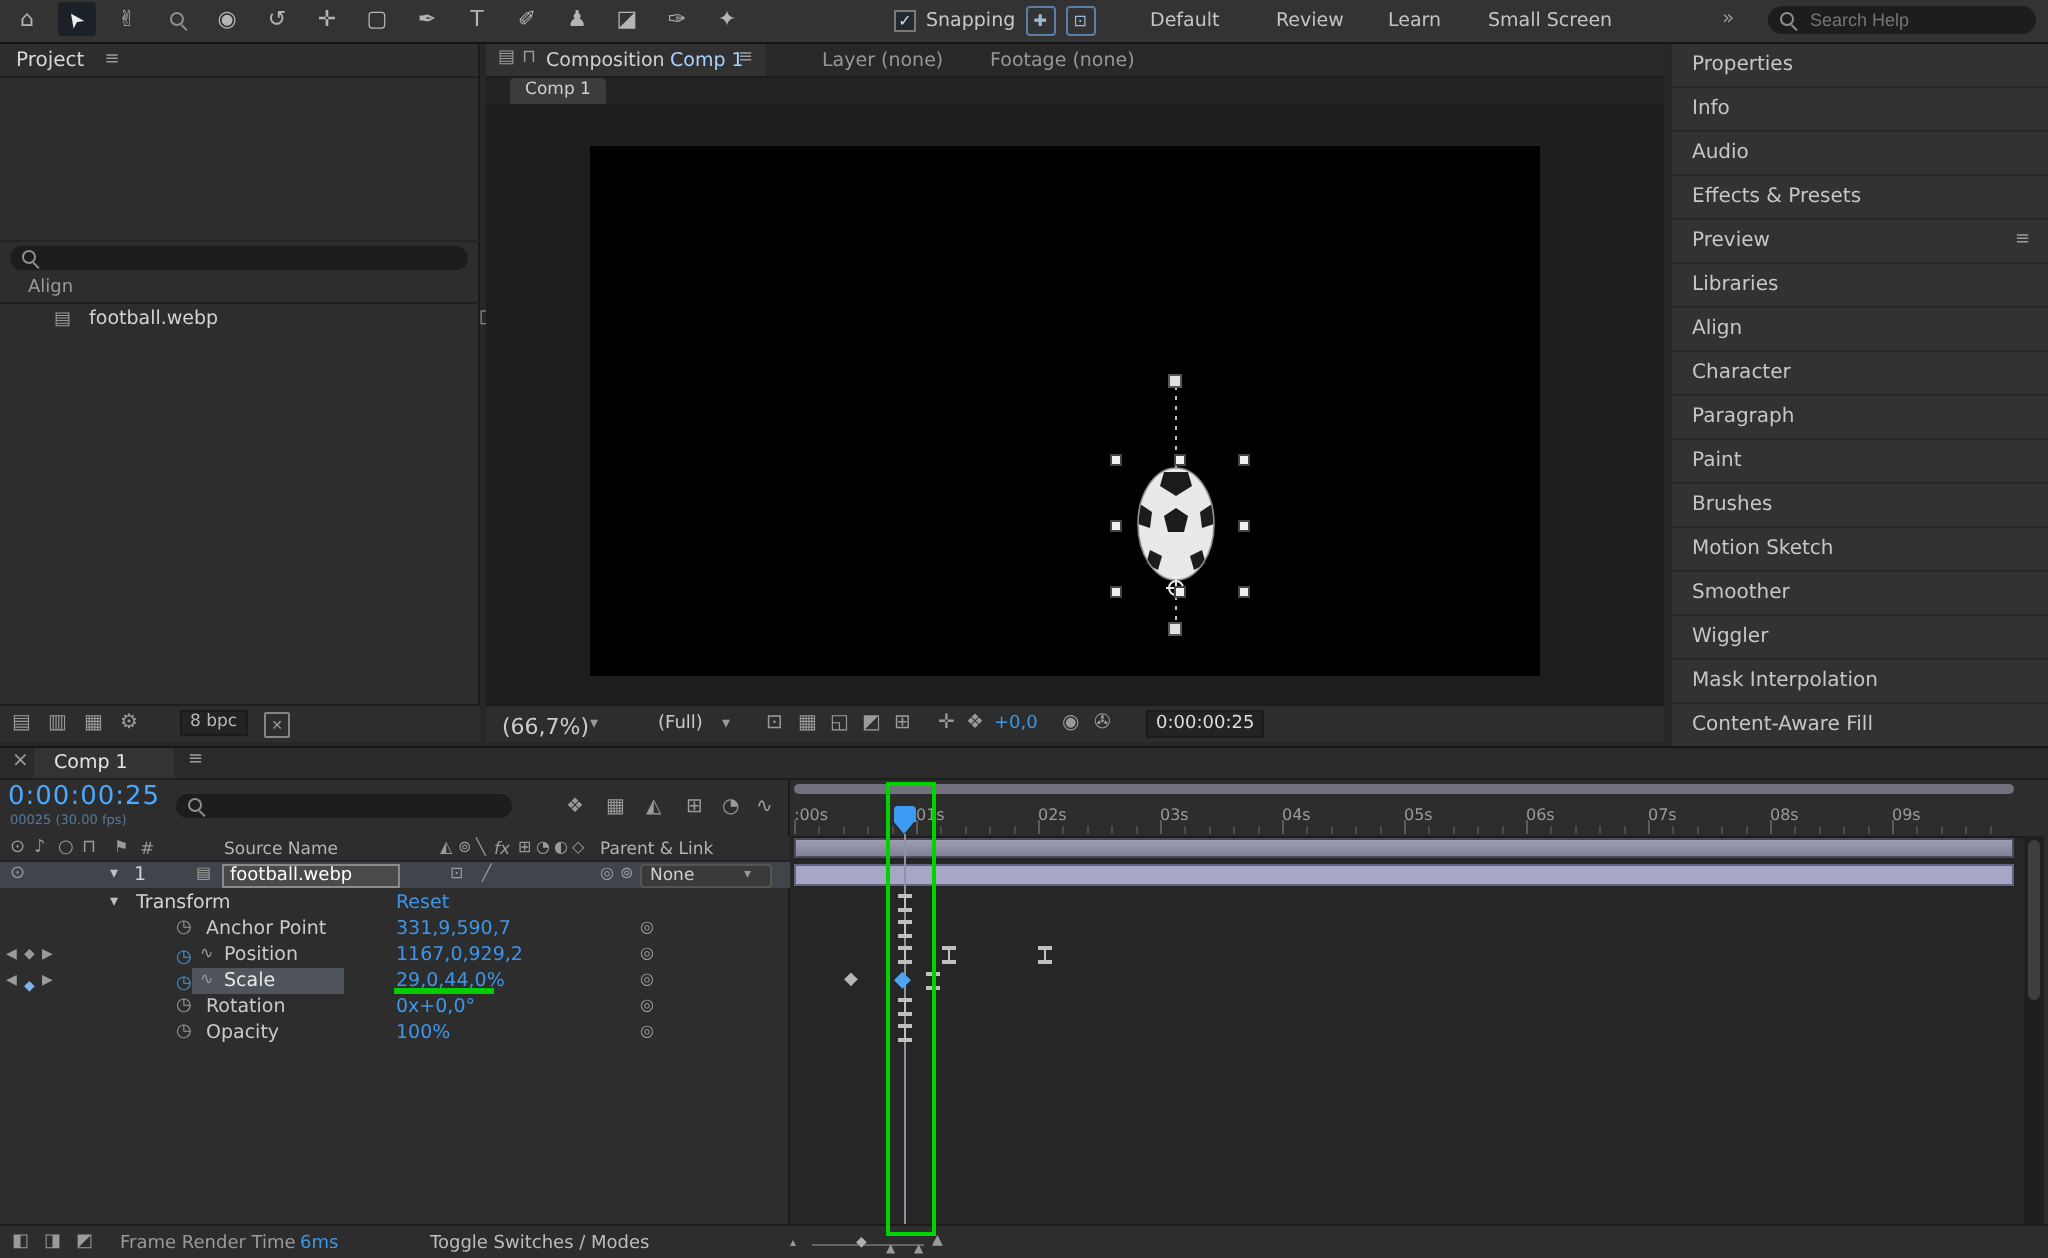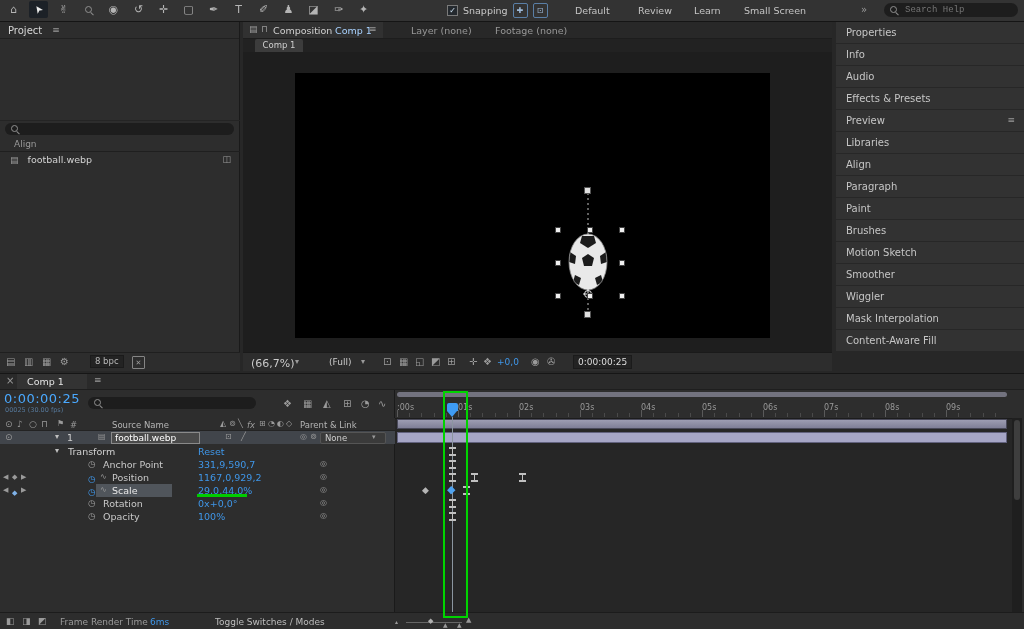--- a/index.html
+++ b/index.html
@@ -11,25 +11,25 @@
   .tools{position:absolute;left:4px;top:1px;display:flex;align-items:center;gap:6px}
   .tool{width:19px;height:17px;display:flex;align-items:center;justify-content:center;color:#b4b4b4;font-size:11px}
   .tool.active{background:#1c2127;border-radius:2px;color:#ececec}
   .ws{top:5px;font-size:9.5px;color:#c4c4c4}
   .chk{width:9px;height:9px;border:1px solid #7a7a7a;background:#24292e;font-size:8px;color:#cfe2f3;line-height:9px;text-align:center}
   .snapbox{width:13px;height:13px;border:1px solid #5a7fa6;display:flex;align-items:center;justify-content:center;color:#9db8d6;font-size:8px;border-radius:2px}
   .mag{position:relative;display:inline-block;width:10px;height:10px;flex:0 0 auto}
   .mag::before{content:"";position:absolute;left:1px;top:1px;width:5px;height:5px;border:1px solid #8f8f8f;border-radius:50%}
   .mag::after{content:"";position:absolute;left:7px;top:7px;width:4px;height:1px;background:#8f8f8f;transform:rotate(45deg);transform-origin:0 0}
   .searchwell{background:#1d1d1d;border-radius:7px;display:flex;align-items:center;gap:4px;padding-left:5px;box-sizing:border-box}
-  .searchwell input{flex:1;background:transparent;border:none;outline:none;color:#bbb;font-size:9px;font-family:Liberation Mono, monospace;min-width:0;height:100%}
+  .searchwell input{flex:1;background:transparent;border:none;outline:none;color:#bbb;font-size:9px;font-family:Liberation Sans, sans-serif;min-width:0;height:100%}
   
   .panel{background:#2d2d2d}
   .phead{height:16px;display:flex;align-items:center;padding-left:8px;gap:10px;background:#2d2d2d;border-bottom:1px solid #202020;font-size:10px;color:#d6d6d6}
-  .prow{left:0;width:240px;height:14px;line-height:14px;font-size:9.5px}
+  .prow{left:17px;width:240px;height:14px;line-height:14px;font-size:9.5px}
   .well{background:#232323;border:1px solid #1b1b1b;padding:0 4px;color:#b8b8b8}
   .trashbox{width:11px;height:11px;border:1px solid #858585;border-radius:1px;font-size:7px;color:#9a9a9a;display:inline-flex;align-items:center;justify-content:center}
   
   .rp{position:relative;height:21px;line-height:21px;padding-left:10px;background:#323232;margin-bottom:1px;color:#c6c6c6;font-size:10px}
   
   .rlab{top:2px;font-size:8px;color:#9a9a9a;position:absolute}
   .trow{position:absolute;left:0;width:395px;height:13px;font-size:9.5px;line-height:13px;color:#c9c9c9}
   .pv{position:absolute;color:#3f96e8}
   .ibeam{position:absolute;width:7px;height:9px;background-image:linear-gradient(90deg,transparent 0 3px,#c0c0c0 3px 4px,transparent 4px 7px),linear-gradient(#c0c0c0 0 2px,transparent 2px 7px,#c0c0c0 7px 9px)}
   .kf{position:absolute;line-height:1}
@@ -169,20 +169,21 @@
   </div>
 
   <div class="abs" style="left:836px;top:22px;width:188px;height:351px;overflow:hidden">
     <div class="rp"><span>Properties</span></div>
     <div class="rp"><span>Info</span></div>
     <div class="rp"><span>Audio</span></div>
     <div class="rp"><span>Effects &amp; Presets</span></div>
     <div class="rp"><span>Preview</span><span class="g" style="position:absolute;right:9px;top:6px;font-size:9px">≡</span></div>
     <div class="rp"><span>Libraries</span></div>
     <div class="rp"><span>Align</span></div>
+    <div class="rp"><span>Character</span></div>
     <div class="rp"><span>Paragraph</span></div>
     <div class="rp"><span>Paint</span></div>
     <div class="rp"><span>Brushes</span></div>
     <div class="rp"><span>Motion Sketch</span></div>
     <div class="rp"><span>Smoother</span></div>
     <div class="rp"><span>Wiggler</span></div>
     <div class="rp"><span>Mask Interpolation</span></div>
     <div class="rp"><span>Content-Aware Fill</span></div>
   </div>
 

